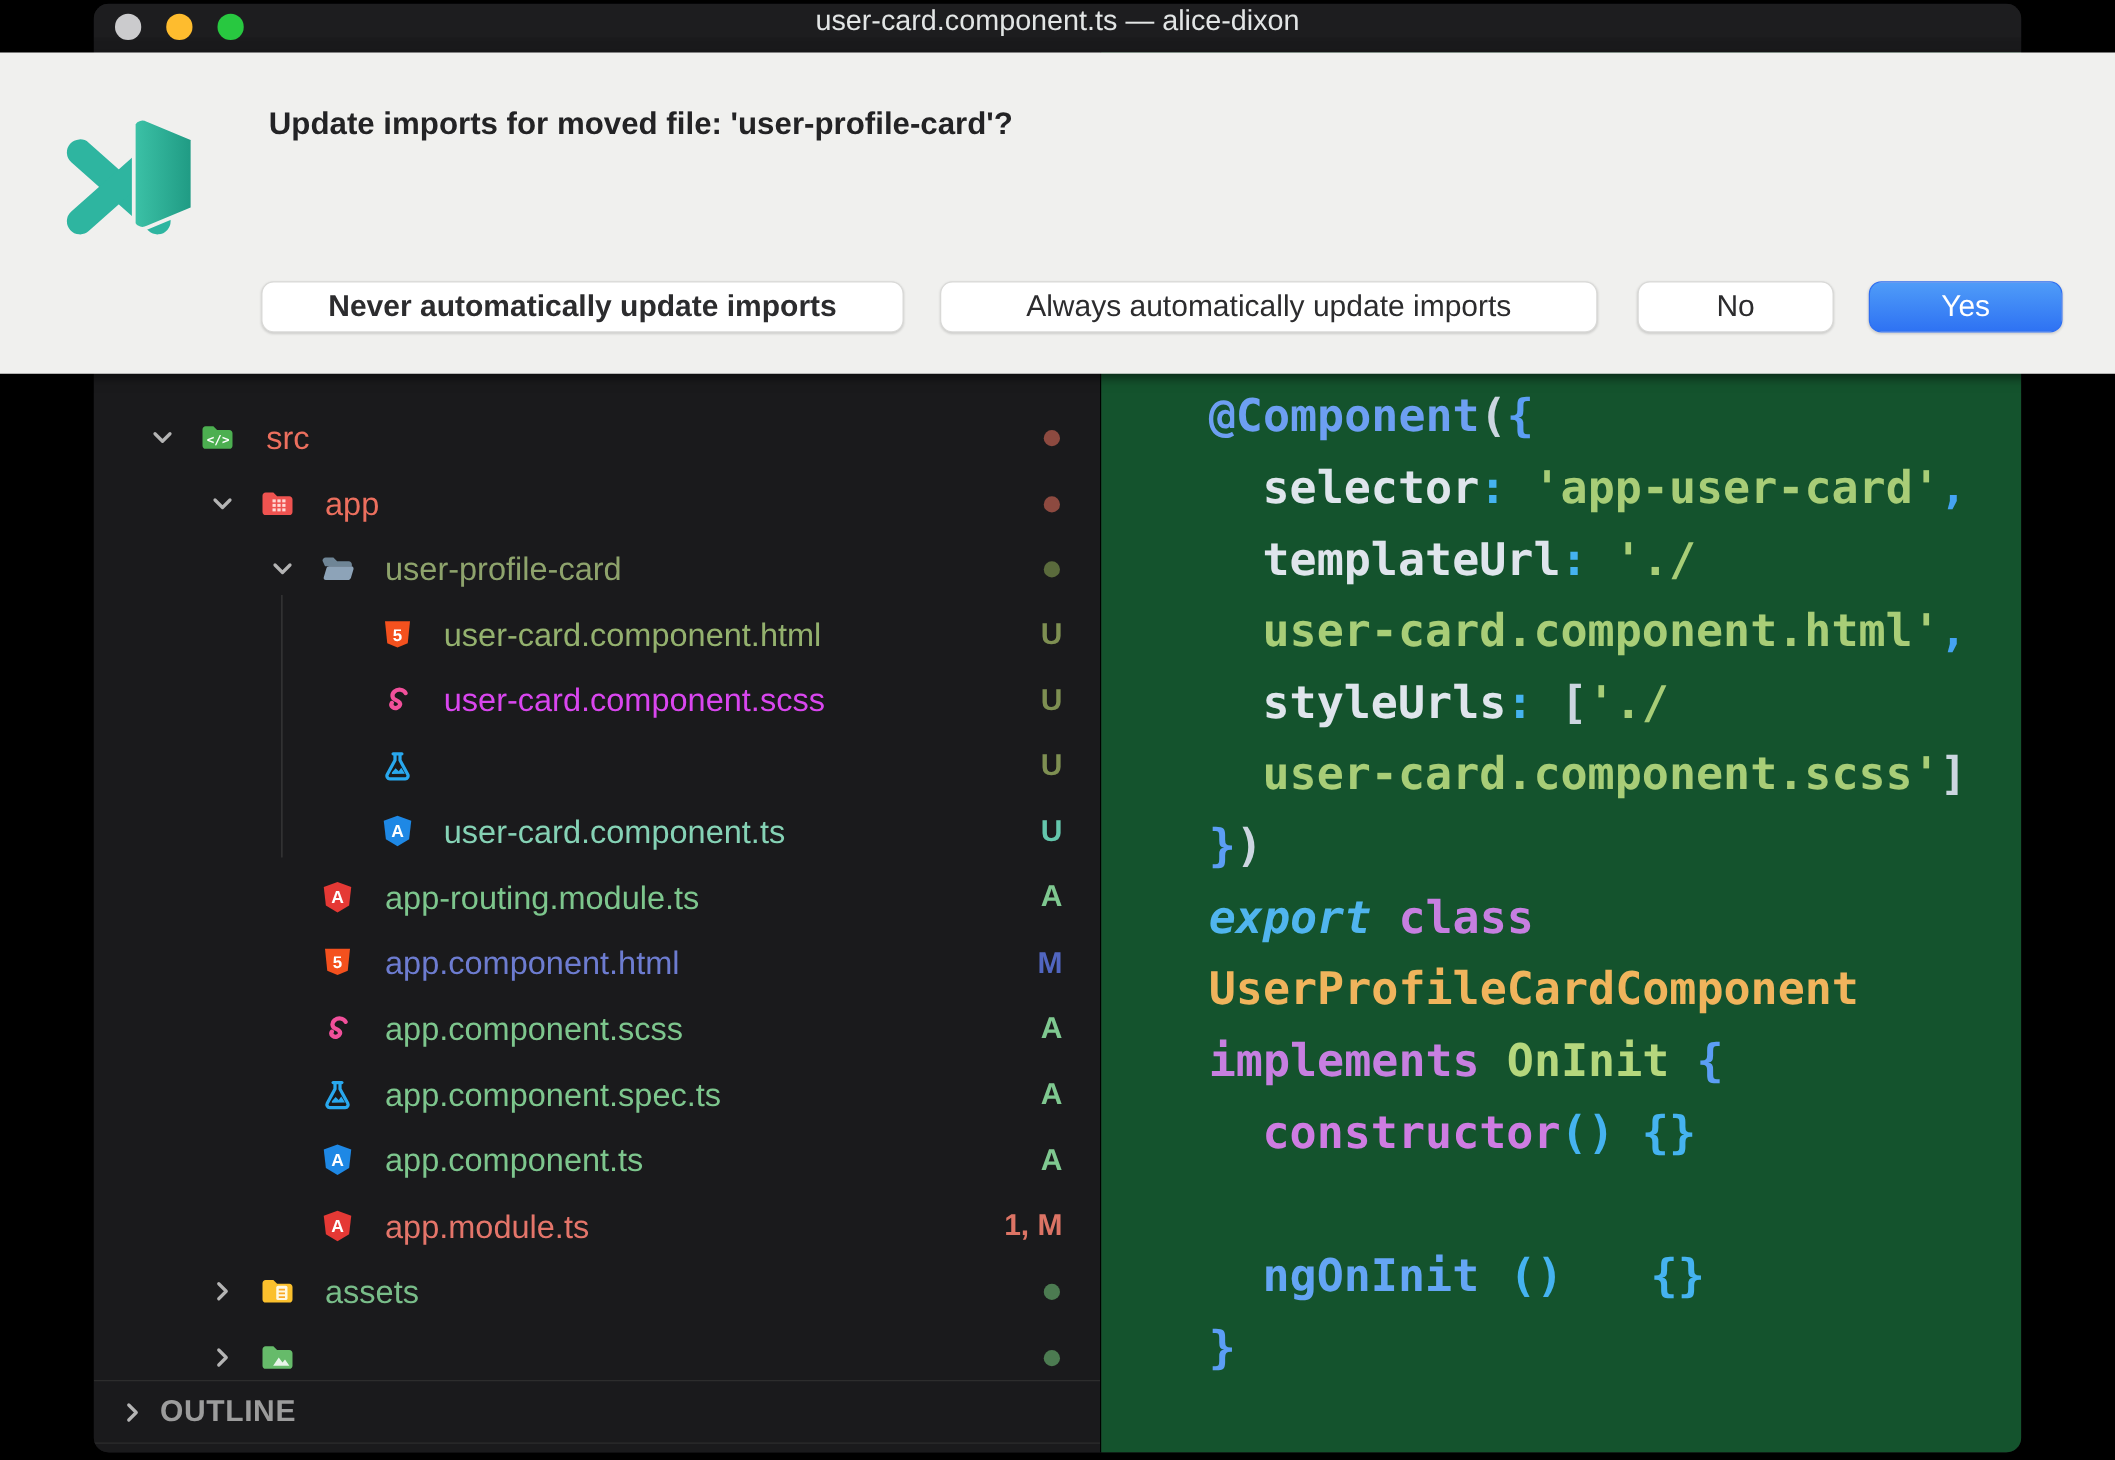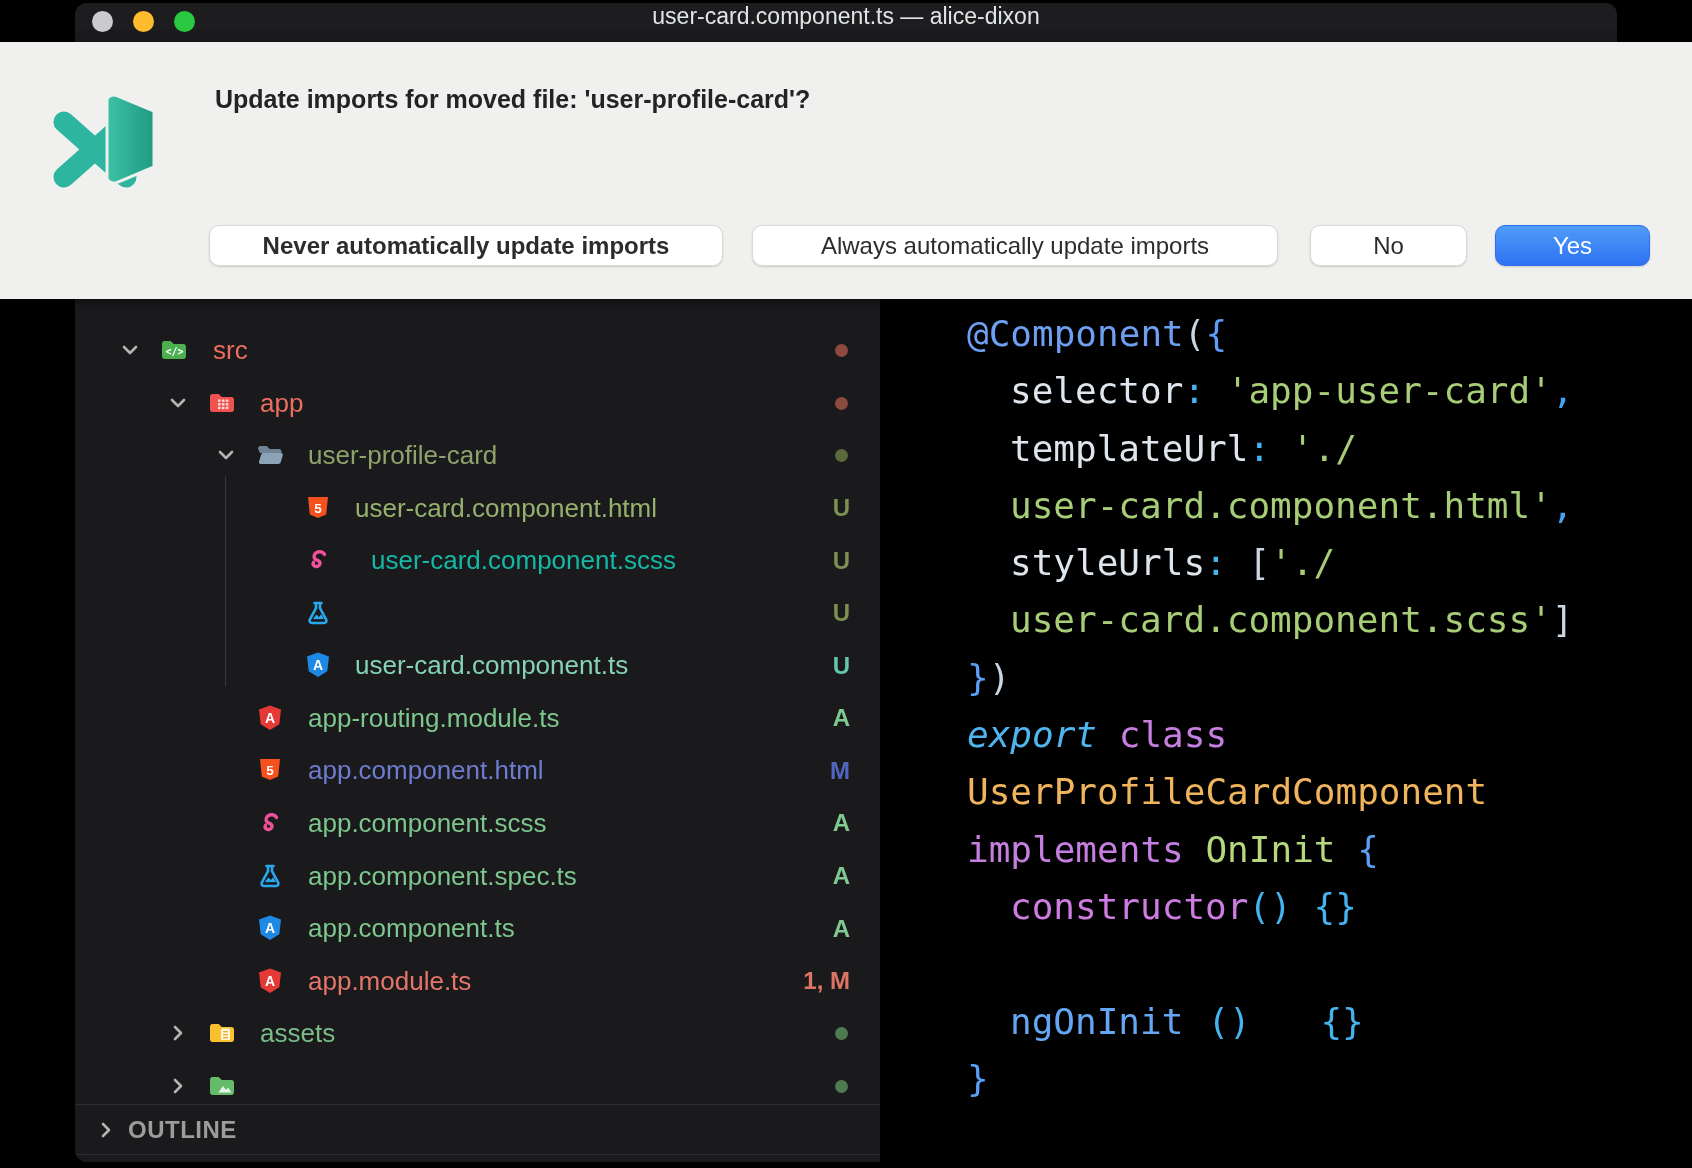--- a/index.html
+++ b/index.html
@@ -35,21 +35,21 @@
   .tree-badge{position:absolute;right:30px;top:0;height:53px;display:flex;
     align-items:center;font-size:24px;font-weight:600;}
   .tree-dot{position:absolute;right:32px;top:20px;width:13px;height:13px;border-radius:50%;}
   .indent-guide{position:absolute;left:150px;top:434px;width:1px;height:210px;background:#3a3a3a;}
   .section-header{position:absolute;left:0;width:805px;height:50px;border-top:1px solid #2d2d2d;
     display:flex;align-items:center;}
   .section-chev{position:absolute;left:16px;top:10px;width:30px;height:30px;}
   .section-label{position:absolute;left:53px;color:#9c9c9c;font-weight:bold;
     font-size:24px;letter-spacing:.5px;}
   
-  .editor{position:absolute;left:806px;right:0;top:39px;bottom:0;background:#000000;}
+  .editor{position:absolute;left:806px;right:0;top:39px;bottom:0;background:#14532d;font-weight:bold;}
   .code-line{position:absolute;left:86px;height:58px;display:flex;align-items:center;
     font-family:"DejaVu Sans Mono",monospace;font-size:36px;white-space:pre;}
   .code-line.ind{left:129px;}
   .tok-italic{font-style:italic;}
   
   .dialog{
     position:absolute;left:0;top:42px;width:1692px;height:257px;background:#f0f0ee;
     box-shadow:0 3px 8px rgba(0,0,0,.5);z-index:20;
   }
   .dialog-logo{position:absolute;left:50px;top:40px;width:120px;height:114px;}
@@ -126,21 +126,21 @@
               <path d="M5 4h20l-1.8 17.5L15 25l-8.2-3.5z" fill="#f4511e"></path>
               <text x="15" y="19.5" font-family="Liberation Sans,sans-serif" font-size="13.5" font-weight="bold" fill="#fff" text-anchor="middle">5</text>
             </svg></span>
           <span class="tree-label" style="left:280px;color:#94b16e">user-card.component.html</span>
           <span class="tree-badge" style="color:#7e8f52">U</span>
         </div>
         <div class="tree-row" style="top: 492.2px;">
           <span class="tree-icon" style="left:228px"><svg width="30" height="30" viewBox="0 0 30 30">
               <path d="M21.5 9.5c-1.6-3.2-6.4-3.6-9-1.2-2.4 2.2-1.9 5.4 1 6.6 2.4 1 4.3 2 3.4 4.3-.8 2.1-3.8 2.9-5.6 1.6-1.3-.9-1.5-2.3-.8-3.5" fill="none" stroke="#f1509b" stroke-width="3.4" stroke-linecap="round"></path>
             </svg></span>
-          <span class="tree-label" style="left:296px;color:#14b8a6">user-card.component.scss</span>
+          <span class="tree-label" style="left:280px;color:#d946ef">user-card.component.scss</span>
           <span class="tree-badge" style="color:#7e8f52">U</span>
         </div>
         <div class="tree-row" style="top: 544.75px;">
           <span class="tree-icon" style="left:228px"><svg width="30" height="30" viewBox="0 0 30 30">
               <path d="M13 5v5.2L6.8 21.6c-.8 1.5.3 3.4 2 3.4h12.4c1.7 0 2.8-1.9 2-3.4L17 10.2V5" fill="none" stroke="#29a8ee" stroke-width="2.6" stroke-linejoin="round"></path>
               <path d="M11.5 5h7" stroke="#29a8ee" stroke-width="2.6" stroke-linecap="round"></path>
               <path d="M10.5 20l3-3.5 2.5 2.5 2-2.8 3 4.8-10.5.2z" fill="#29a8ee"></path>
             </svg></span>
           <span class="tree-badge" style="color:#7e8f52">U</span>
         </div>

